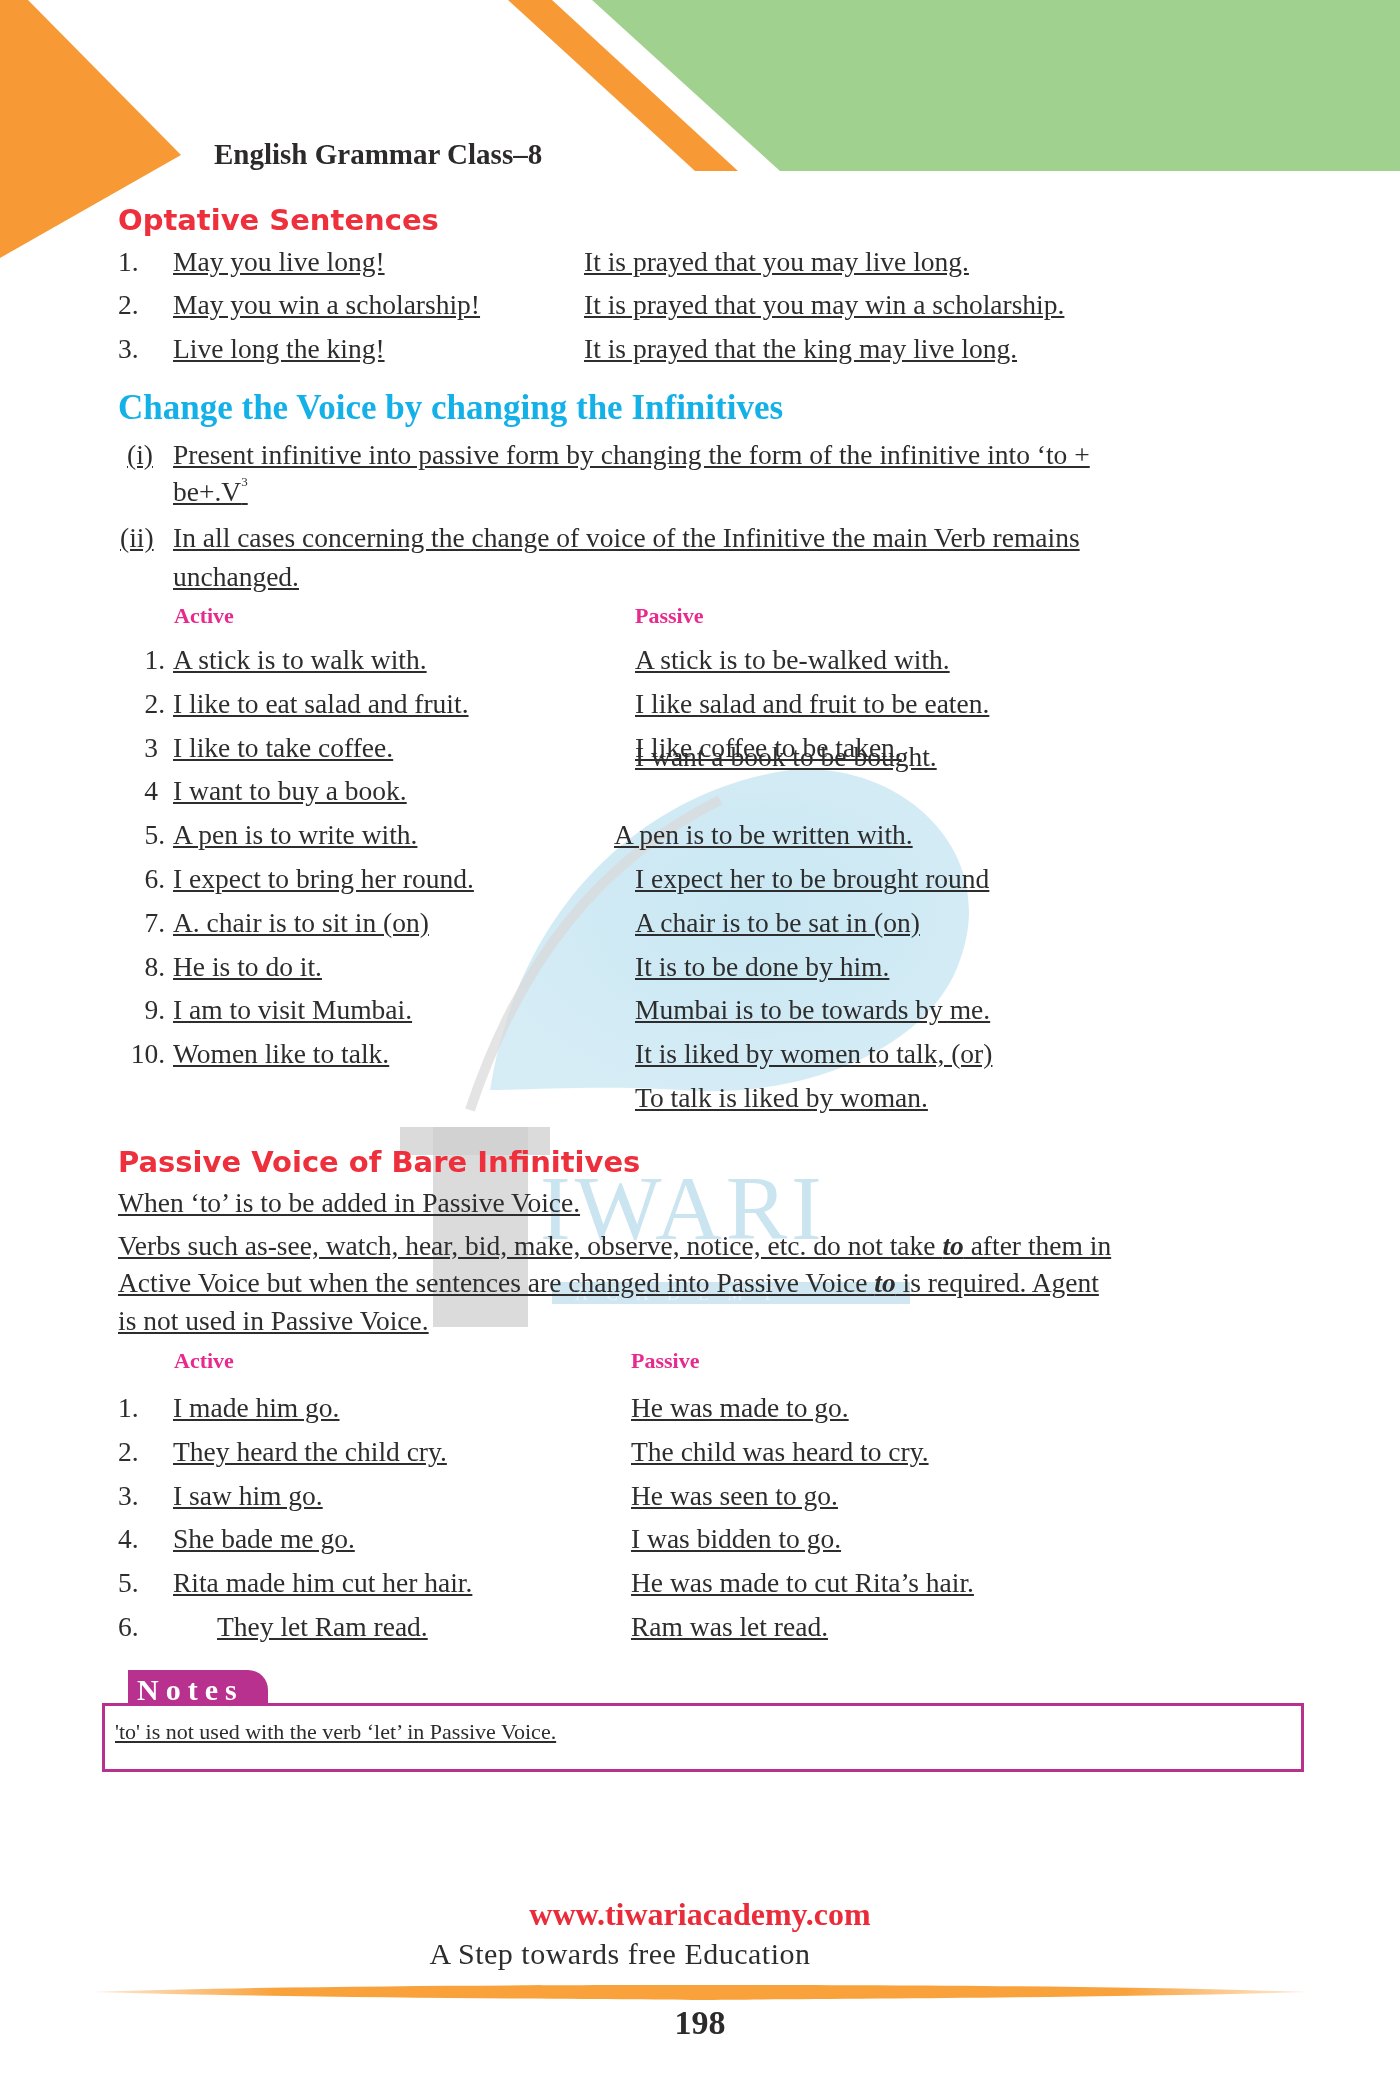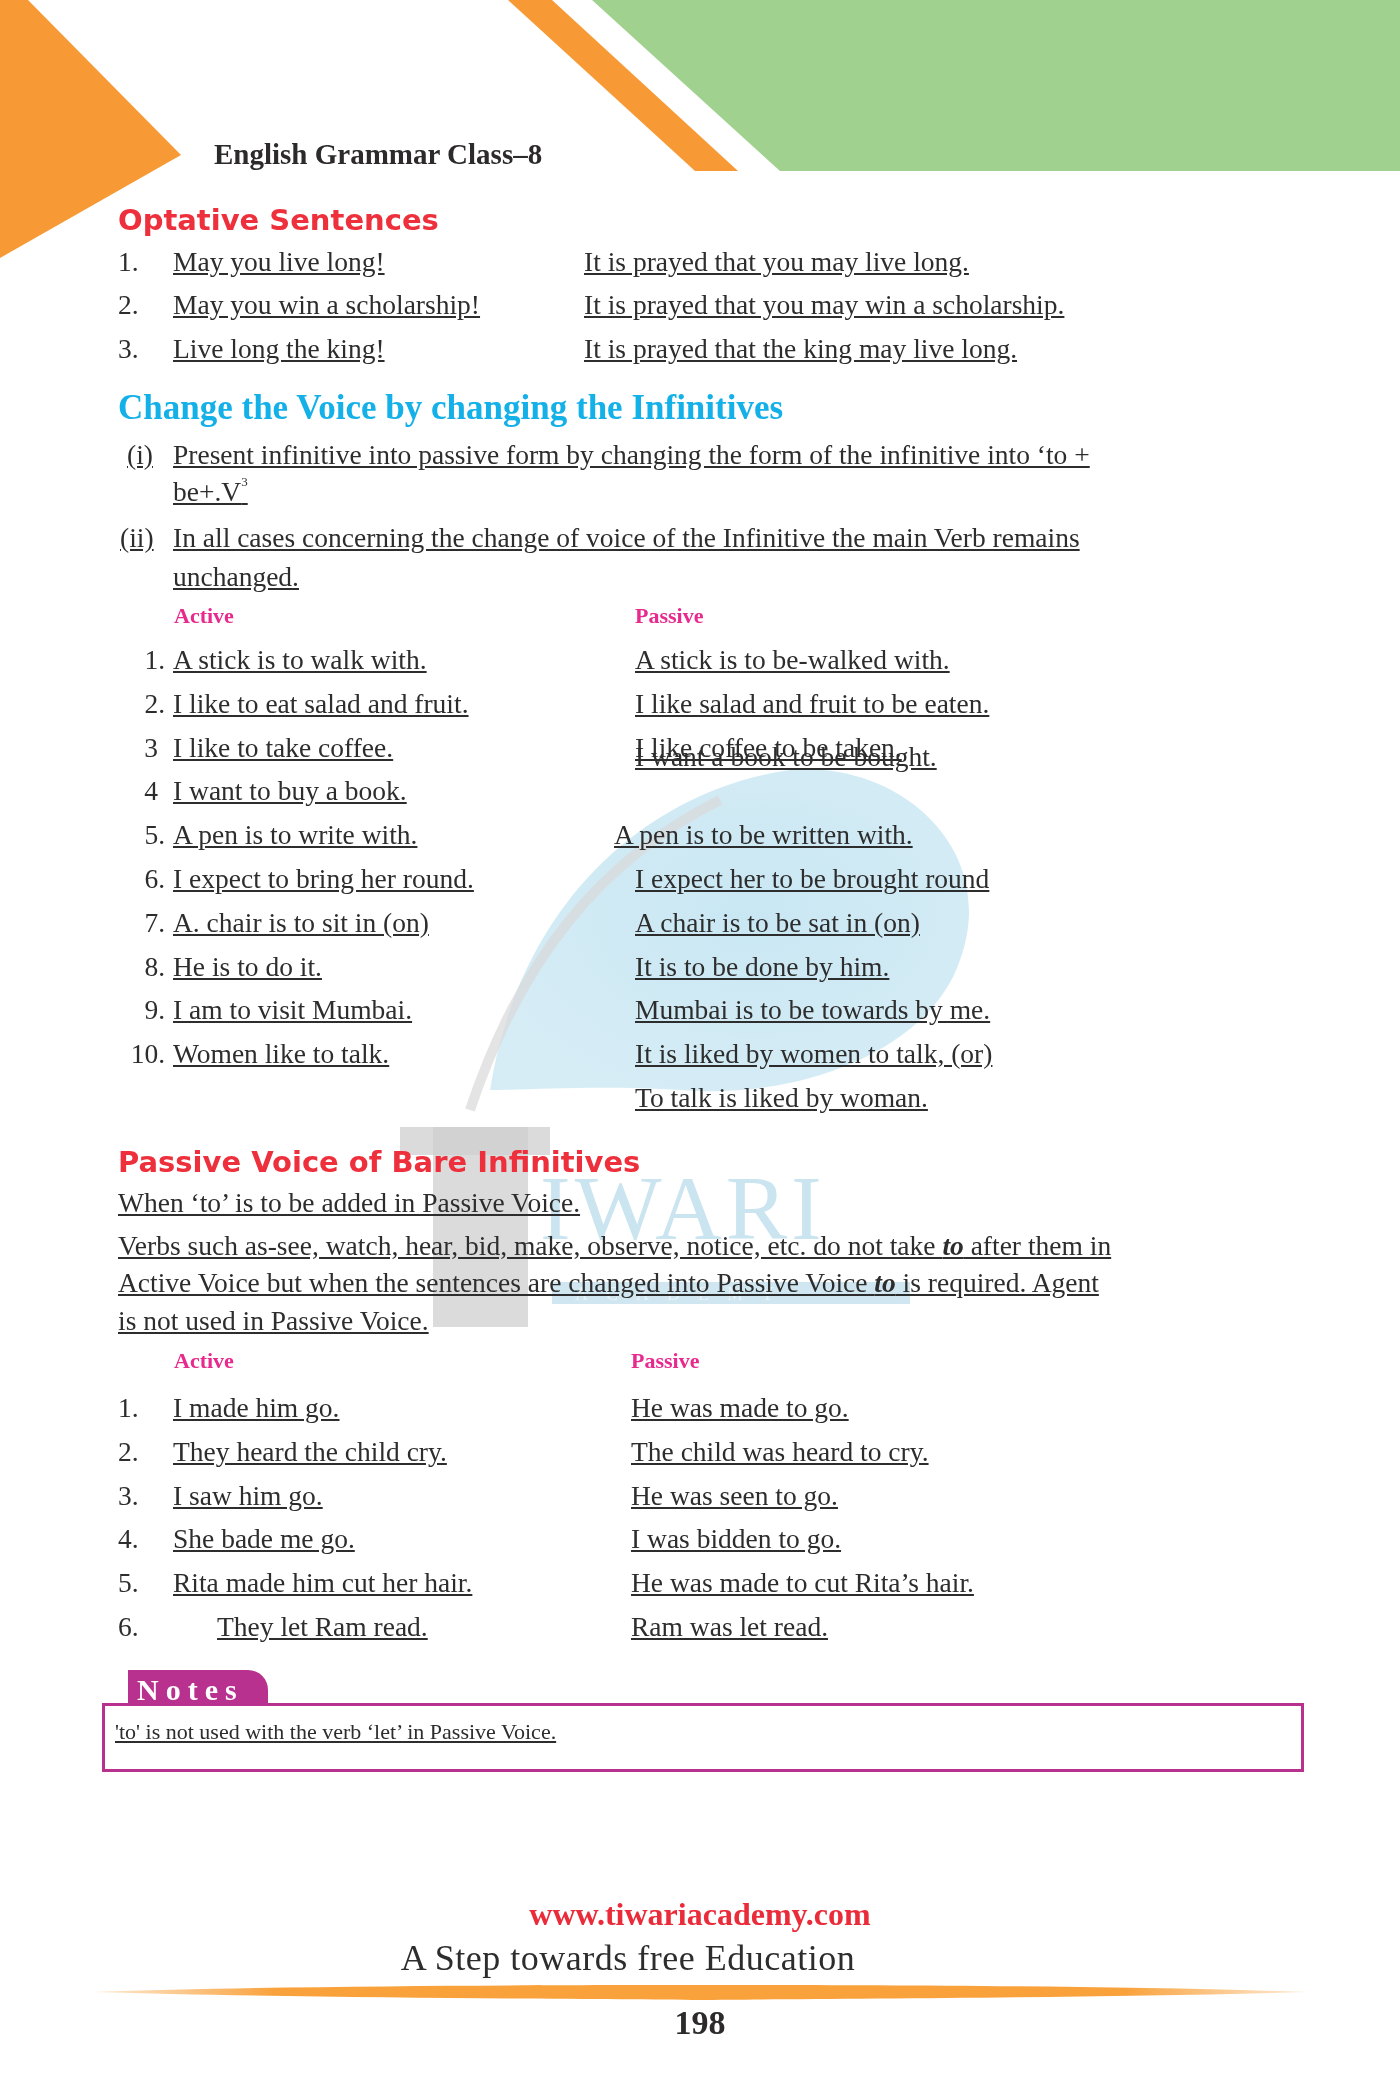--- a/index.html
+++ b/index.html
@@ -42,21 +42,21 @@
       border: 3px solid #b9318f; box-sizing: content-box; background: transparent;
     }
     .notes-text { left: 115px; top: 1719px; font-size: 22px; color: #2d2d2d; }
 
     .footer-url {
       left: 0; width: 1400px; text-align: center; top: 1896px;
       font-size: 32px; font-weight: bold; color: #ea2c3a;
     }
     .footer-tag {
       left: 0; width: 1240px; text-align: center; top: 1937px;
-      font-size: 36px; color: #2d2d2d; letter-spacing: 0.5px; padding-left: 8px;
+      font-size: 30px; color: #2d2d2d; letter-spacing: 0.5px;
     }
     .footer-page {
       left: 0; width: 1400px; text-align: center; top: 2004px;
       font-size: 34px; font-weight: bold; color: #2d2a2b;
     }
     sup { font-size: 13px; vertical-align: top; position: relative; top: -2px; }
     .ital { font-style: italic; font-weight: bold; }
   </style>
 </head>
 <body>

